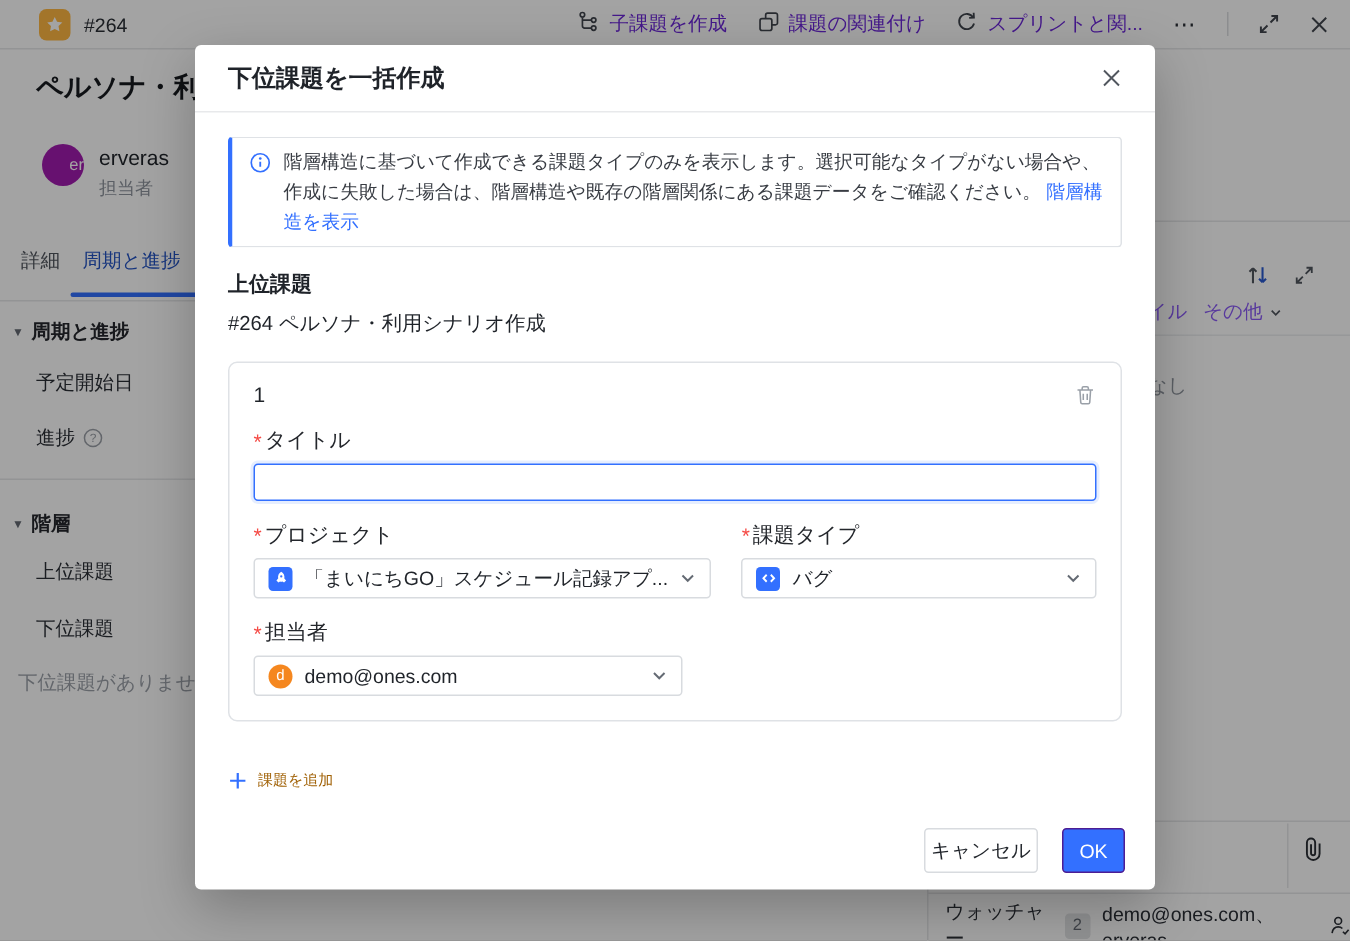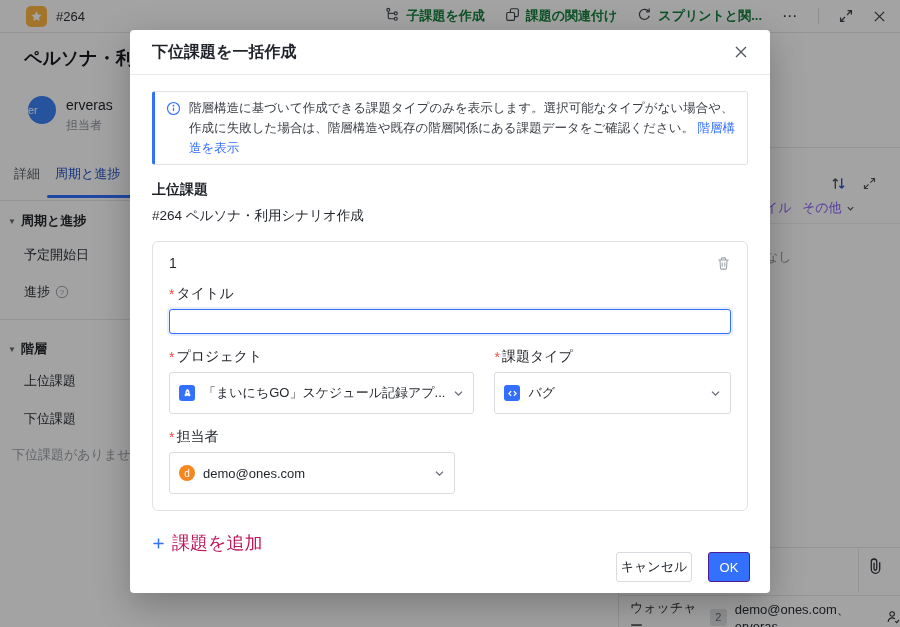--- a/index.html
+++ b/index.html
@@ -11,28 +11,28 @@
   }
   
   .bg { position:absolute; inset:0; z-index:1; }
   .topbar { position:absolute; left:0; top:0; width:900px; height:33px;
             background:#fff; border-bottom:1px solid #e7e8ea; }
   .topbar-left { position:absolute; left:26px; top:0; height:32px; display:flex; align-items:center; gap:9px; }
   .star-badge { width:21px; height:21px; border-radius:5px; background:#ffb843;
                 display:flex; align-items:center; justify-content:center; }
   .issue-id { font-size:13px; color:#2b2f36;text-align:center; }
   .topbar-right { position:absolute; right:14px; top:0; height:32px; display:flex; align-items:center; gap:20px; }
-  .tb-btn { display:flex; align-items:center; gap:6px; font-size:13px; color:#15803d; cursor:pointer;font-weight:bold; }
+  .tb-btn { display:flex; align-items:center; gap:6px; font-size:13px; color:#6d28d9; cursor:pointer; }
   .tb-divider { width:1px; height:16px; background:#dcdde0; }
   .more-dots { font-size:15px; color:#2b2f36; letter-spacing:1px; cursor:pointer; }
   .icon-btn { display:flex; align-items:center; justify-content:center; cursor:pointer; color:#40454d; }
 
   .page-title { position:absolute; left:24px; top:46px; font-size:18px; font-weight:600; color:#171a1f; white-space:nowrap; }
   .avatar-teal { position:absolute; left:28px; top:96px; width:28px; height:28px; border-radius:50%;
-                 background:#3b82f6; color:#fff; font-size:11px; display:flex; align-items:center; justify-content:flex-start; }
+                 background:#a21caf; color:#fff; font-size:11px; display:flex; align-items:center; justify-content:flex-end; }
   .assignee-name { position:absolute; left:66px; top:97px; font-size:14px; color:#1f2329; }
   .assignee-role { position:absolute; left:66px; top:117px; font-size:12px; color:#8f959e; }
 
   .tab { position:absolute; top:165px; font-size:13px; color:#51565e; cursor:pointer; }
   .tab.active { color:#2454c4; }
   .tab-underline { position:absolute; left:47px; top:195px; width:86px; height:3px; background:#3370ff; border-radius:2px; }
   .hdiv { position:absolute; background:#e7e8ea; height:1px; }
   .vdiv { position:absolute; background:#e7e8ea; width:1px; }
 
   .sec-head { position:absolute; left:8px; font-size:13px; font-weight:700; color:#24272c;
@@ -71,29 +71,29 @@
   .card-top { display:flex; align-items:center; justify-content:space-between; }
   .card-index { font-size:14px; color:#1f2329; }
   .trash { color:#9aa0a8; cursor:pointer; display:flex; }
   .f-label { margin-top:14px; font-size:14px; color:#24272c; display:flex; align-items:center; gap:2px; }
   .req { color:#f54a45; }
   .title-input { margin-top:6px; width:100%; height:25px; border:1px solid #3370ff; border-radius:3px;
                  outline:none; box-shadow:0 0 0 2px rgba(51,112,255,0.12); padding:0 8px; font-size:13px;
                  font-family:inherit; }
   .two-col { display:flex; gap:20px; }
   .two-col > div { flex:1; }
-  .sel { margin-top:6px; height:42px; border:1px solid #d8dbdf; border-radius:3px; background:#fff;
+  .sel { margin-top:6px; height:27px; border:1px solid #d8dbdf; border-radius:3px; background:#fff;
          display:flex; align-items:center; gap:8px; padding:0 9px; font-size:13px; color:#1f2329; cursor:pointer; }
   .sel .sel-txt { flex:1; white-space:nowrap; overflow:hidden; }
   .mini-sq { width:16px; height:16px; border-radius:3px; background:#3370ff; flex:none;
              display:flex; align-items:center; justify-content:center; }
   .mini-av { width:16px; height:16px; border-radius:50%; background:#f5871f; flex:none;
              color:#fff; font-size:10px; display:flex; align-items:center; justify-content:center; }
   .assignee-sel { width:286px; }
-  .add-link { margin-top:20px; display:inline-flex; align-items:center; gap:7px; font-size:18px; color:#be185d; cursor:pointer; }
+  .add-link { margin-top:32px; display:inline-flex; align-items:center; gap:7px; font-size:10px; color:#a16207; cursor:pointer; }
   .modal-footer { position:absolute; left:0; right:0; bottom:0; height:52px; display:flex; align-items:center;
                   justify-content:flex-end; gap:16px; padding:0 20px; }
   .btn { height:30px; border-radius:3px; font-size:13px; display:flex; align-items:center; justify-content:center; cursor:pointer; }
   .btn-default { width:76px; border:1px solid #d8dbdf; background:#fff; color:#1f2329; }
   .btn-primary { width:42px; background:#3370ff; color:#fff; border:1px solid #4c1d95; }
 </style>
 </head>
 <body>
 
 <div class="canvas">

